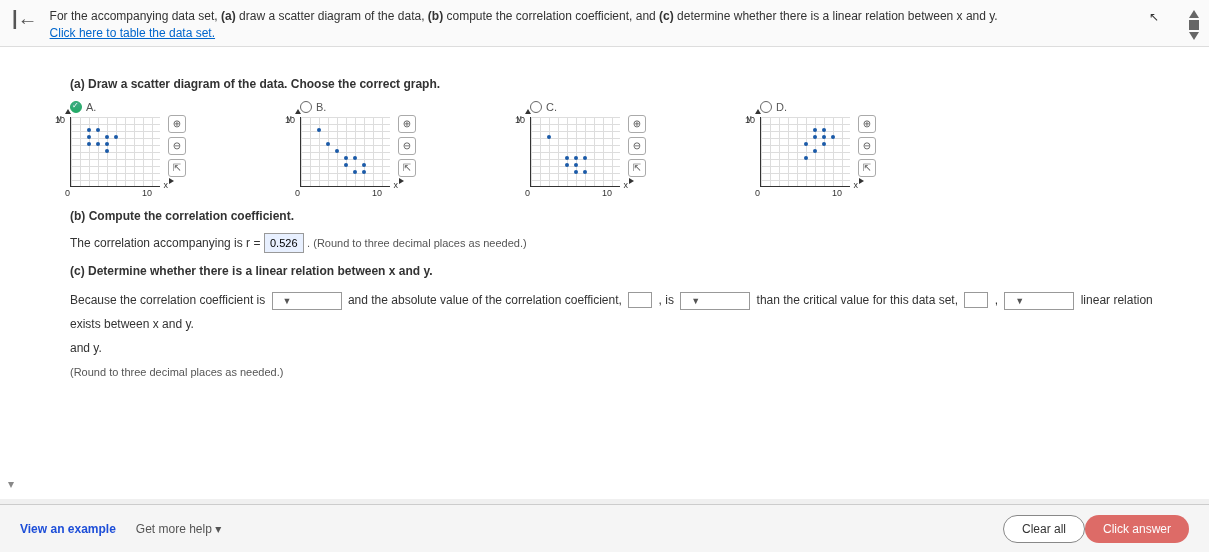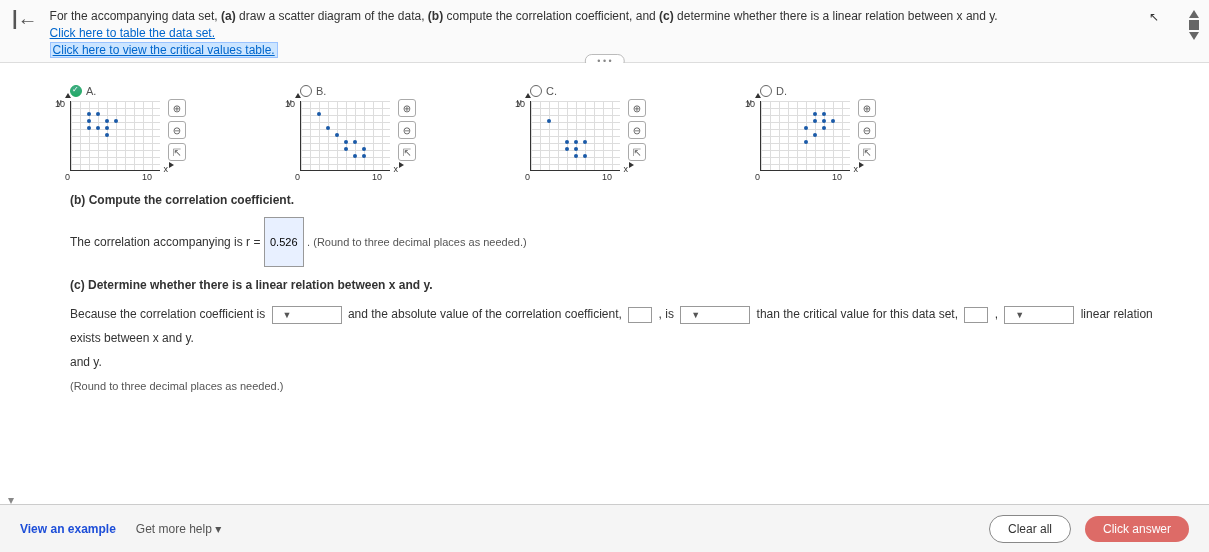--- a/index.html
+++ b/index.html
@@ -31,59 +31,59 @@
   .axis-lbl-y { position:absolute; left:-14px; top:-4px; font-size:9px;}
   .axis-lbl-y::before { content:""; position:absolute; left:8px; top:-4px; border-left:3px solid transparent; border-right:3px solid transparent; border-bottom:5px solid #333;}
   .axis-lbl-x { position:absolute; right:-8px; bottom:-4px; font-size:9px;}
   .axis-lbl-x::before { content:""; position:absolute; right:-6px; bottom:6px; border-top:3px solid transparent; border-bottom:3px solid transparent; border-left:5px solid #333;}
   .tick0 { position:absolute; left:-6px; bottom:-12px; font-size:9px;}
   .tick10x { position:absolute; right:8px; bottom:-12px; font-size:9px;}
   .tick10y { position:absolute; left:-16px; top:-2px; font-size:9px;}
   .pt { position:absolute; width:4px; height:4px; background:#1a5aa8; border-radius:50%; }
   .tool-col { position:absolute; right:-26px; top:-2px; display:flex; flex-direction:column; gap:4px;}
   .tool-btn { width:18px; height:18px; border:1px solid #aaa; border-radius:3px; display:flex; align-items:center; justify-content:center; font-size:10px; color:#555; background:#fff; cursor:pointer;}
-  .inline-input { border:1px solid #999; background:#e8f0ff; padding:18px 4px; width:40px; text-align:center; font-size:11px;}
+  .inline-input { border:1px solid #999; background:#e8f0ff; padding:3px 4px; width:40px; text-align:center; font-size:11px;}
   .small-box { border:1px solid #999; background:#fff; width:24px; height:16px; display:inline-block; vertical-align:middle; margin: 0 3px;}
   .dropdown { border:1px solid #999; background:#fff; height:18px; display:inline-flex; align-items:center; padding:0 4px; margin:0 3px; cursor:pointer;}
   .dropdown::after { content:"▼"; font-size:9px; color:#555; margin-left:6px;}
   .part-c-line { line-height:2; margin-top:6px;}
   .footer { position:absolute; bottom:0; left:0; right:0; height:48px; border-top:1px solid #ccc; background:#f5f5f5; display:flex; align-items:center; padding:0 20px; }
   .footer-left { display:flex; gap:20px;}
   .footer-link { color:#1d4ed8; font-weight:bold; cursor:pointer;}
   .footer-link.light { font-weight:normal; color:#555;}
-  .footer-right { margin-left:auto; display:flex; gap:14px;align-items:center;}
+  .footer-right { margin-left:auto; display:flex; }
   .btn { padding:6px 18px; border-radius:16px; font-size:12px; cursor:pointer;}
   .btn-clear { border:1px solid #888; background:#fff; color:#333;}
   .btn-check { border:none; background:#d9534f; color:#fff; opacity:0.85;}
   .note { color:#555; font-size:11px;}
   .bold { font-weight:bold; }
 </style>
 </head>
 <body>
 
 <div class="top-bar">
   <div class="back-btn">|←</div>
   <div class="question-text">
     <span>For the accompanying data set, </span><span class="bold">(a)</span><span> draw a scatter diagram of the data, </span><span class="bold">(b)</span><span> compute the correlation coefficient, and </span><span class="bold">(c)</span><span> determine whether there is a linear relation between x and y.</span><br>
     <span class="link">Click here to table the data set.</span><br>
-    <span class="link highlighted-link">Click here to view the critical values table.</span>
   </div>
   <div class="cursor-ptr">↖</div>
   <div class="scroll-ind">
     <div class="scroll-up"></div>
     <div class="scroll-mid"></div>
     <div class="scroll-down"></div>
   </div>
 </div>
 
 <div class="pill">• • •</div>
 <div class="scroll-handle">▴</div>
 
 <div class="content">
 
+  <div class="part-label bold">(a) Draw a scatter diagram of the data. Choose the correct graph.</div>
 
   <div class="options-row">
 
     <div class="option">
       <div class="radio-row">
         <span class="radio checked"></span>
         <span class="opt-label">A.</span>
       </div>
       <div class="graph-box">
         <div class="mini-chart">

